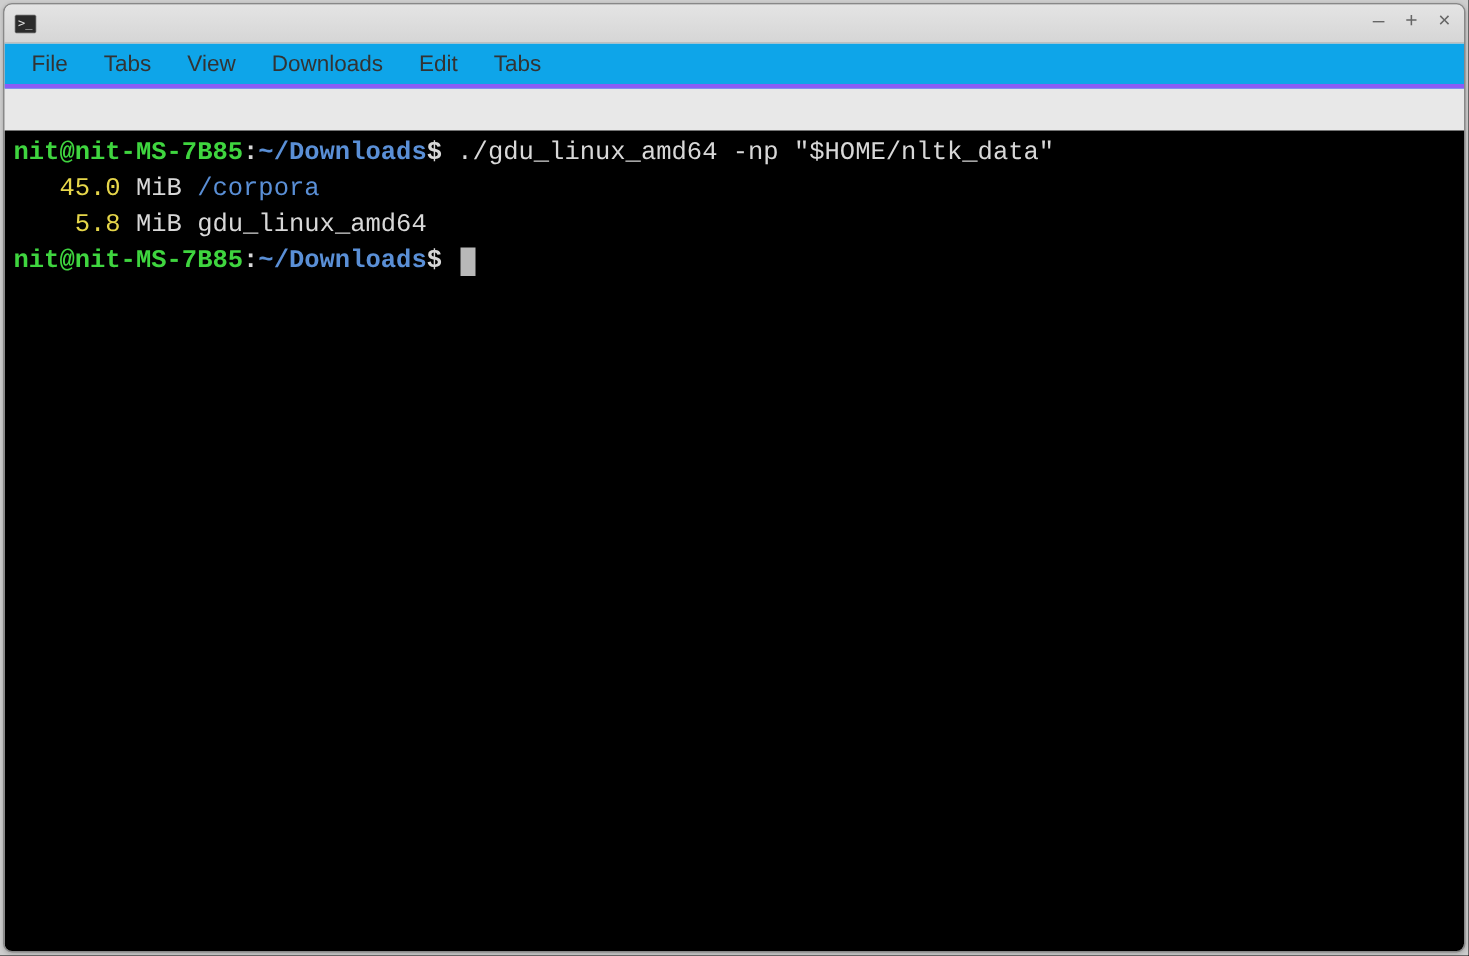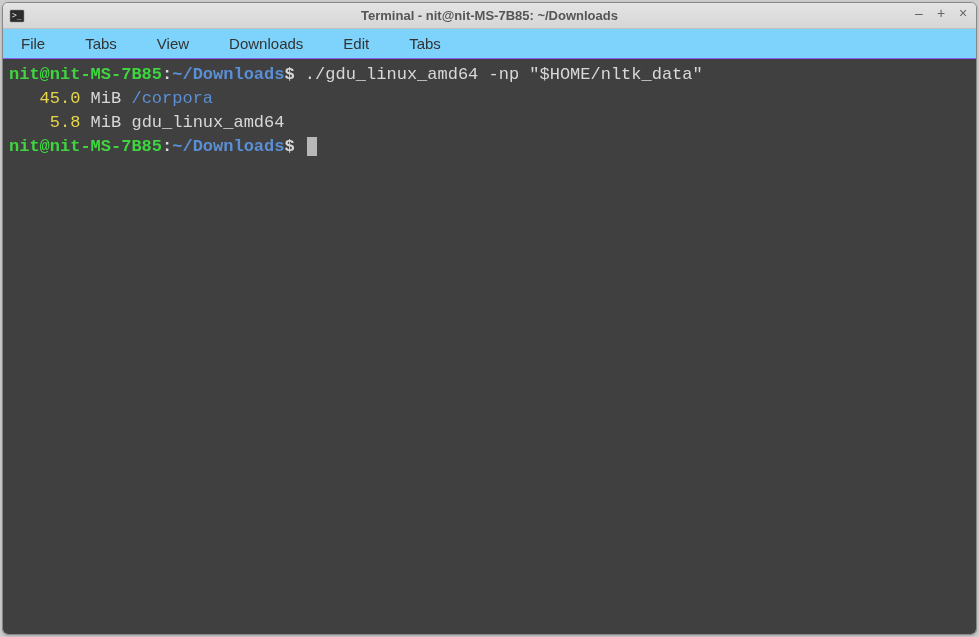--- a/index.html
+++ b/index.html
@@ -68,43 +68,44 @@
       align-items: center;
       justify-content: center;
       color: #666;
       font-size: 14px;
       cursor: pointer;
       font-family: sans-serif;
       line-height: 1;
     }
     .menubar {
       height: 30px;
-      background: #7dd3fc;
+      background: #0ea5e9;
       display: flex;
       align-items: center;
       padding: 0 6px;
-      gap: 16px;
-      border-bottom: 1px solid #8b5cf6;
+      gap: 0;
+      border-bottom: 3px solid #8b5cf6;
     }
     .menu-item {
       padding: 4px 12px;
       font-size: 15px;
       color: #333;
       cursor: pointer;
     }
     .terminal-area {
       flex: 1;
-      background: #404040;
+      background: #000000;
       padding: 4px 6px;
       font-family: "Liberation Mono", "DejaVu Sans Mono", "Consolas", monospace;
       font-size: 17px;
       line-height: 1.4;
       color: #d8d8d8;
       overflow: hidden;
       white-space: pre;
+      margin-top: 28px;
     }
     .term-line {
       min-height: 24px;
     }
     .prompt-user { color: #3fd53f; font-weight: bold; }
     .prompt-colon { color: #d8d8d8; font-weight: bold; }
     .prompt-path { color: #5a8fd6; font-weight: bold; }
     .prompt-dollar { color: #d8d8d8; font-weight: bold; }
     .cmd { color: #d8d8d8; }
     .size-val { color: #e6d64a; font-weight: normal; }
@@ -125,21 +126,20 @@
 
 <div class="window">
 
   <div class="titlebar">
     <div class="titlebar-icon">
       <svg viewBox="0 0 16 16">
         <rect x="1" y="2" width="14" height="12" rx="1" fill="#2b2b2b" stroke="#888" stroke-width="0.5"></rect>
         <text x="3" y="10" font-size="8" fill="#ddd" font-family="monospace">&gt;_</text>
       </svg>
     </div>
-    <span class="title-text">Terminal - nit@nit-MS-7B85: ~/Downloads</span>
     <div class="window-controls">
       <div class="window-control">–</div>
       <div class="window-control">+</div>
       <div class="window-control">×</div>
     </div>
   </div>
 
   <div class="menubar">
     <div class="menu-item">File</div>
     <div class="menu-item">Tabs</div>

